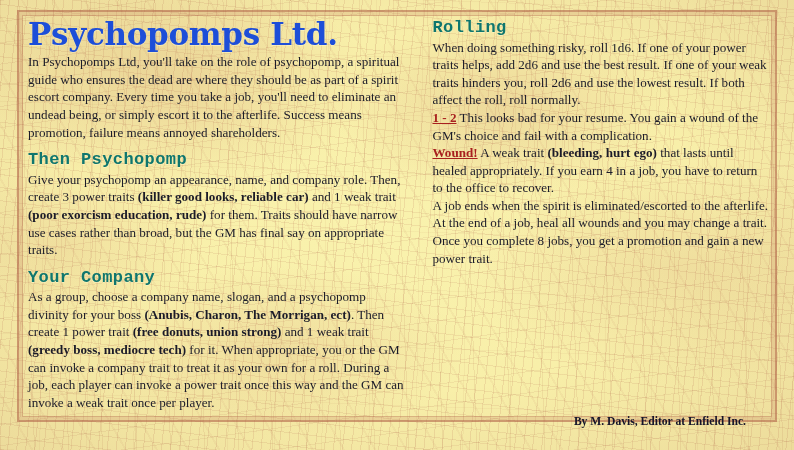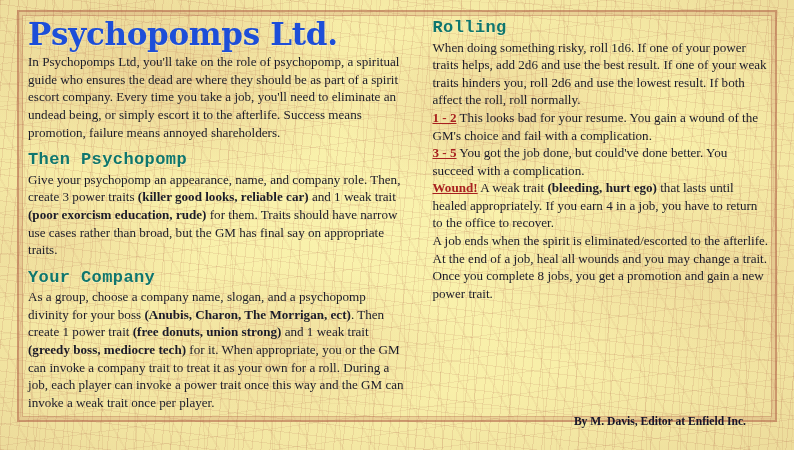--- a/index.html
+++ b/index.html
@@ -178,21 +178,20 @@
     </div>
 
     <div class="column" id="col-right">
 
       <h2 class="section-head first">Rolling</h2>
 
       <p class="body-text">When doing something risky, roll 1d6. If one of your power traits helps, add 2d6 and use the best result. If one of your weak traits hinders you, roll 2d6 and use the lowest result. If both affect the roll, roll normally.</p>
 
       <p class="body-text"><span class="red">1 - 2</span><span> This looks bad for your resume. You gain a wound of the GM's choice and fail with a complication.</span></p>
 
-      <p class="body-text"><span class="red">3 - 5</span><span> You got the job done, but could've done better. You succeed with a complication.</span></p>
 
 
       <p class="body-text"><span class="red">Wound!</span><span> A weak trait </span><span class="b">(bleeding, hurt ego)</span><span> that lasts until healed appropriately. If you earn 4 in a job, you have to return to the office to recover.</span></p>
 
 
       <p class="body-text">A job ends when the spirit is eliminated/escorted to the afterlife. At the end of a job, heal all wounds and you may change a trait. Once you complete 8 jobs, you get a promotion and gain a new power trait.</p>
     </div>
   </div>
 
   <div id="byline-wrap">

